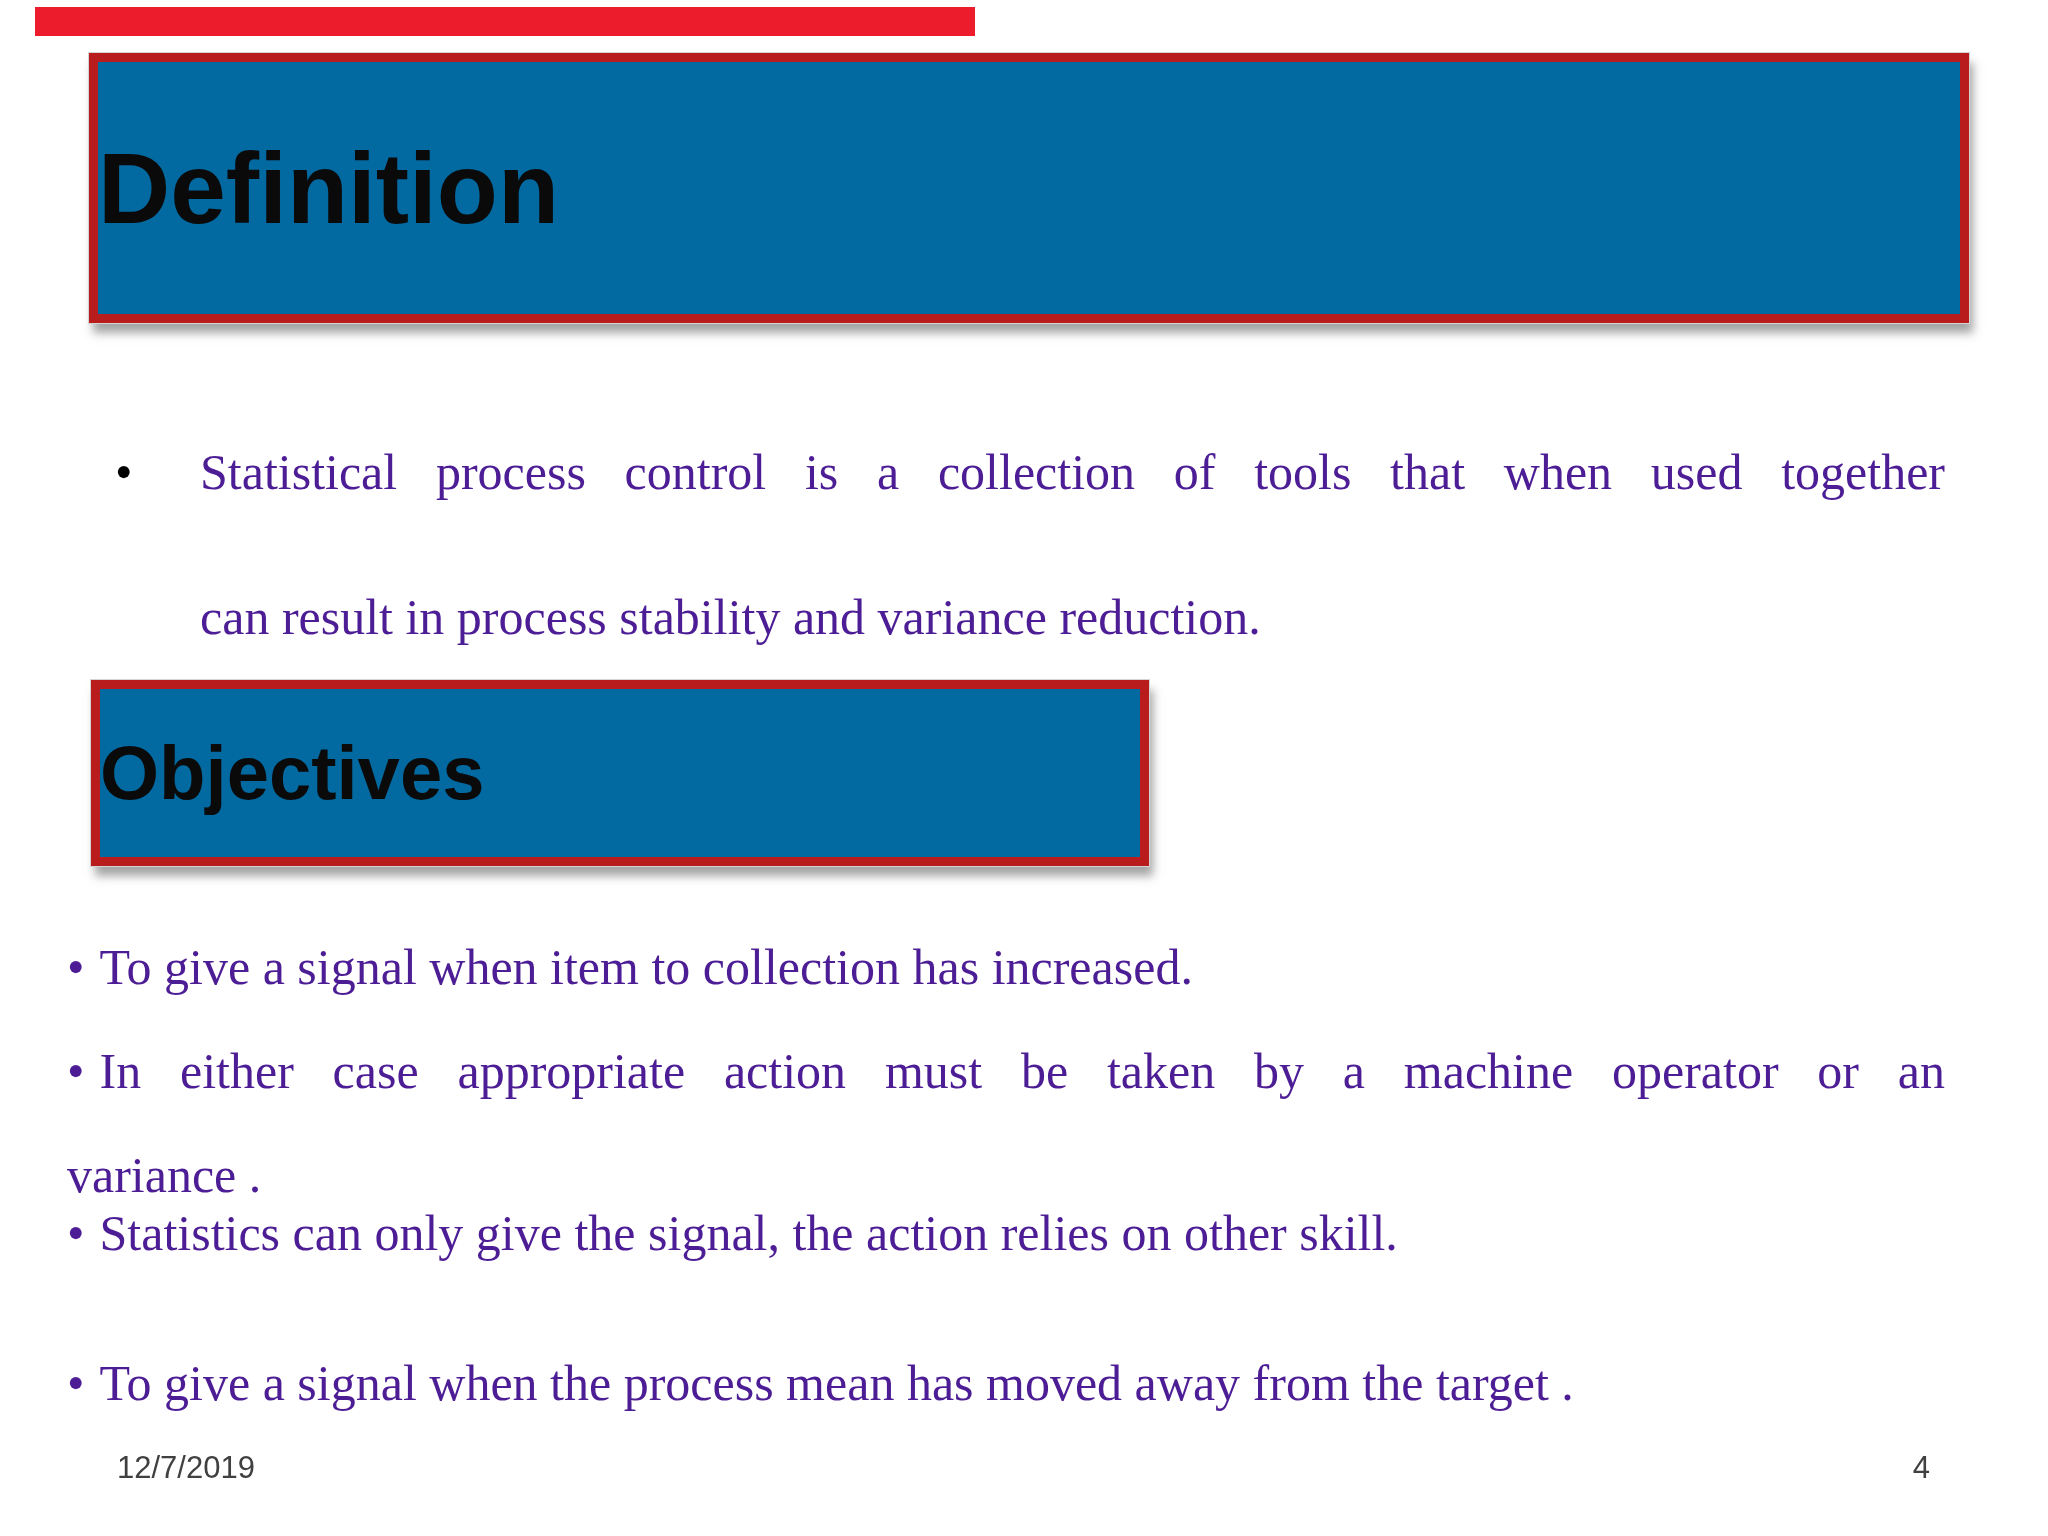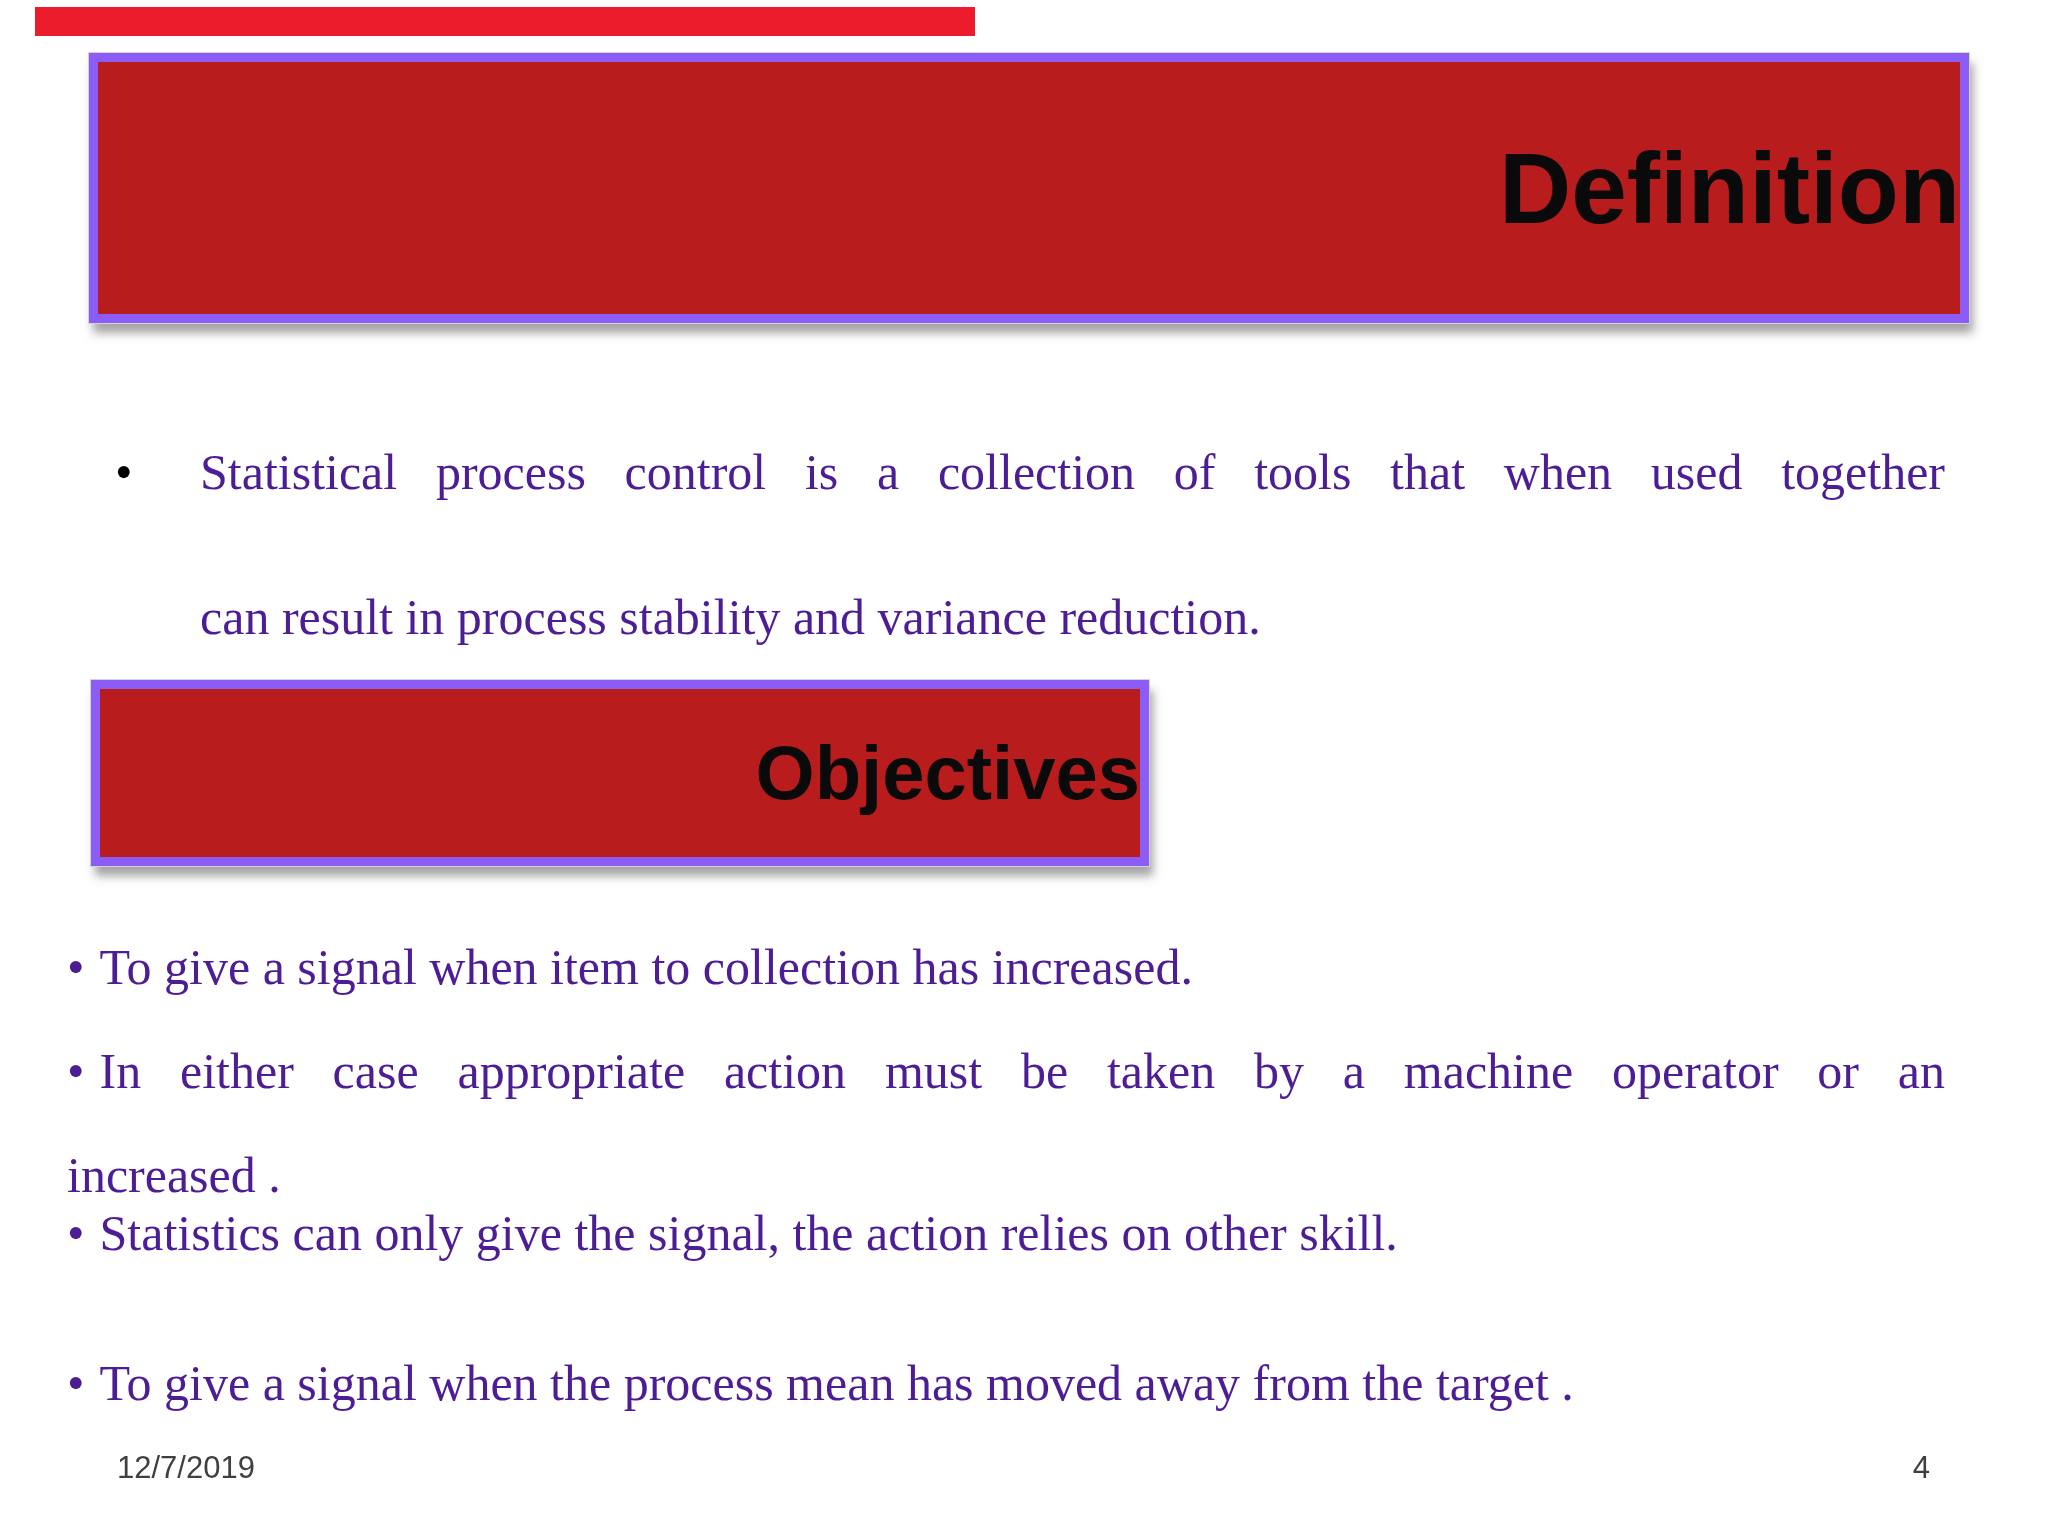--- a/index.html
+++ b/index.html
@@ -7,25 +7,25 @@
     width:2048px;height:1536px;position:relative;overflow:hidden;
     background:#ffffff;
     font-family:"Liberation Serif", serif;
   }
   .red-bar{
     position:absolute;left:35px;top:7px;width:940px;height:29px;
     background:#ec1c2d;
   }
   .green-box{
     position:absolute;
-    background:#b91c1c;
-    border:9px solid #8b5cf6;
+    background:#0369a1;
+    border:9px solid #b91c1c;
     outline:1px solid #d4d4d4;
     box-shadow:4px 10px 9px rgba(90,90,90,0.55);
-    display:flex;align-items:center;justify-content:flex-end;
+    display:flex;align-items:center;justify-content:flex-start;
     box-sizing:border-box;
   }
   .definition-box{
     left:89px;top:53px;width:1880px;height:270px;
   }
   .objectives-box{
     left:91px;top:680px;width:1058px;height:186px;
   }
   .banner-title{
     font-family:"Liberation Sans", sans-serif;
@@ -79,20 +79,20 @@
 <div class="body-line para-line2">can result in process stability and variance reduction.</div>
 
 <div class="green-box objectives-box">
   <div class="banner-title objectives-title">Objectives</div>
 </div>
 
 <div class="body-line list-line line-y1"><span class="bullet">•</span><span>To give a signal when item to collection has increased.</span></div>
 
 <div class="body-line list-line line-y2 justify-line"><span class="bullet">•</span><span>In either case appropriate action must be taken by a machine operator or an</span></div>
 
-<div class="body-line list-line line-y3"><span>increased .</span></div>
+<div class="body-line list-line line-y3"><span>variance .</span></div>
 
 <div class="body-line list-line line-y4"><span class="bullet">•</span><span>Statistics can only give the signal, the action relies on other skill.</span></div>
 
 <div class="body-line list-line line-y5"><span class="bullet">•</span><span>To give a signal when the process mean has moved away from the target .</span></div>
 
 <div class="footer-text footer-date">12/7/2019</div>
 <div class="footer-text footer-page">4</div>
 
 </body></html>

